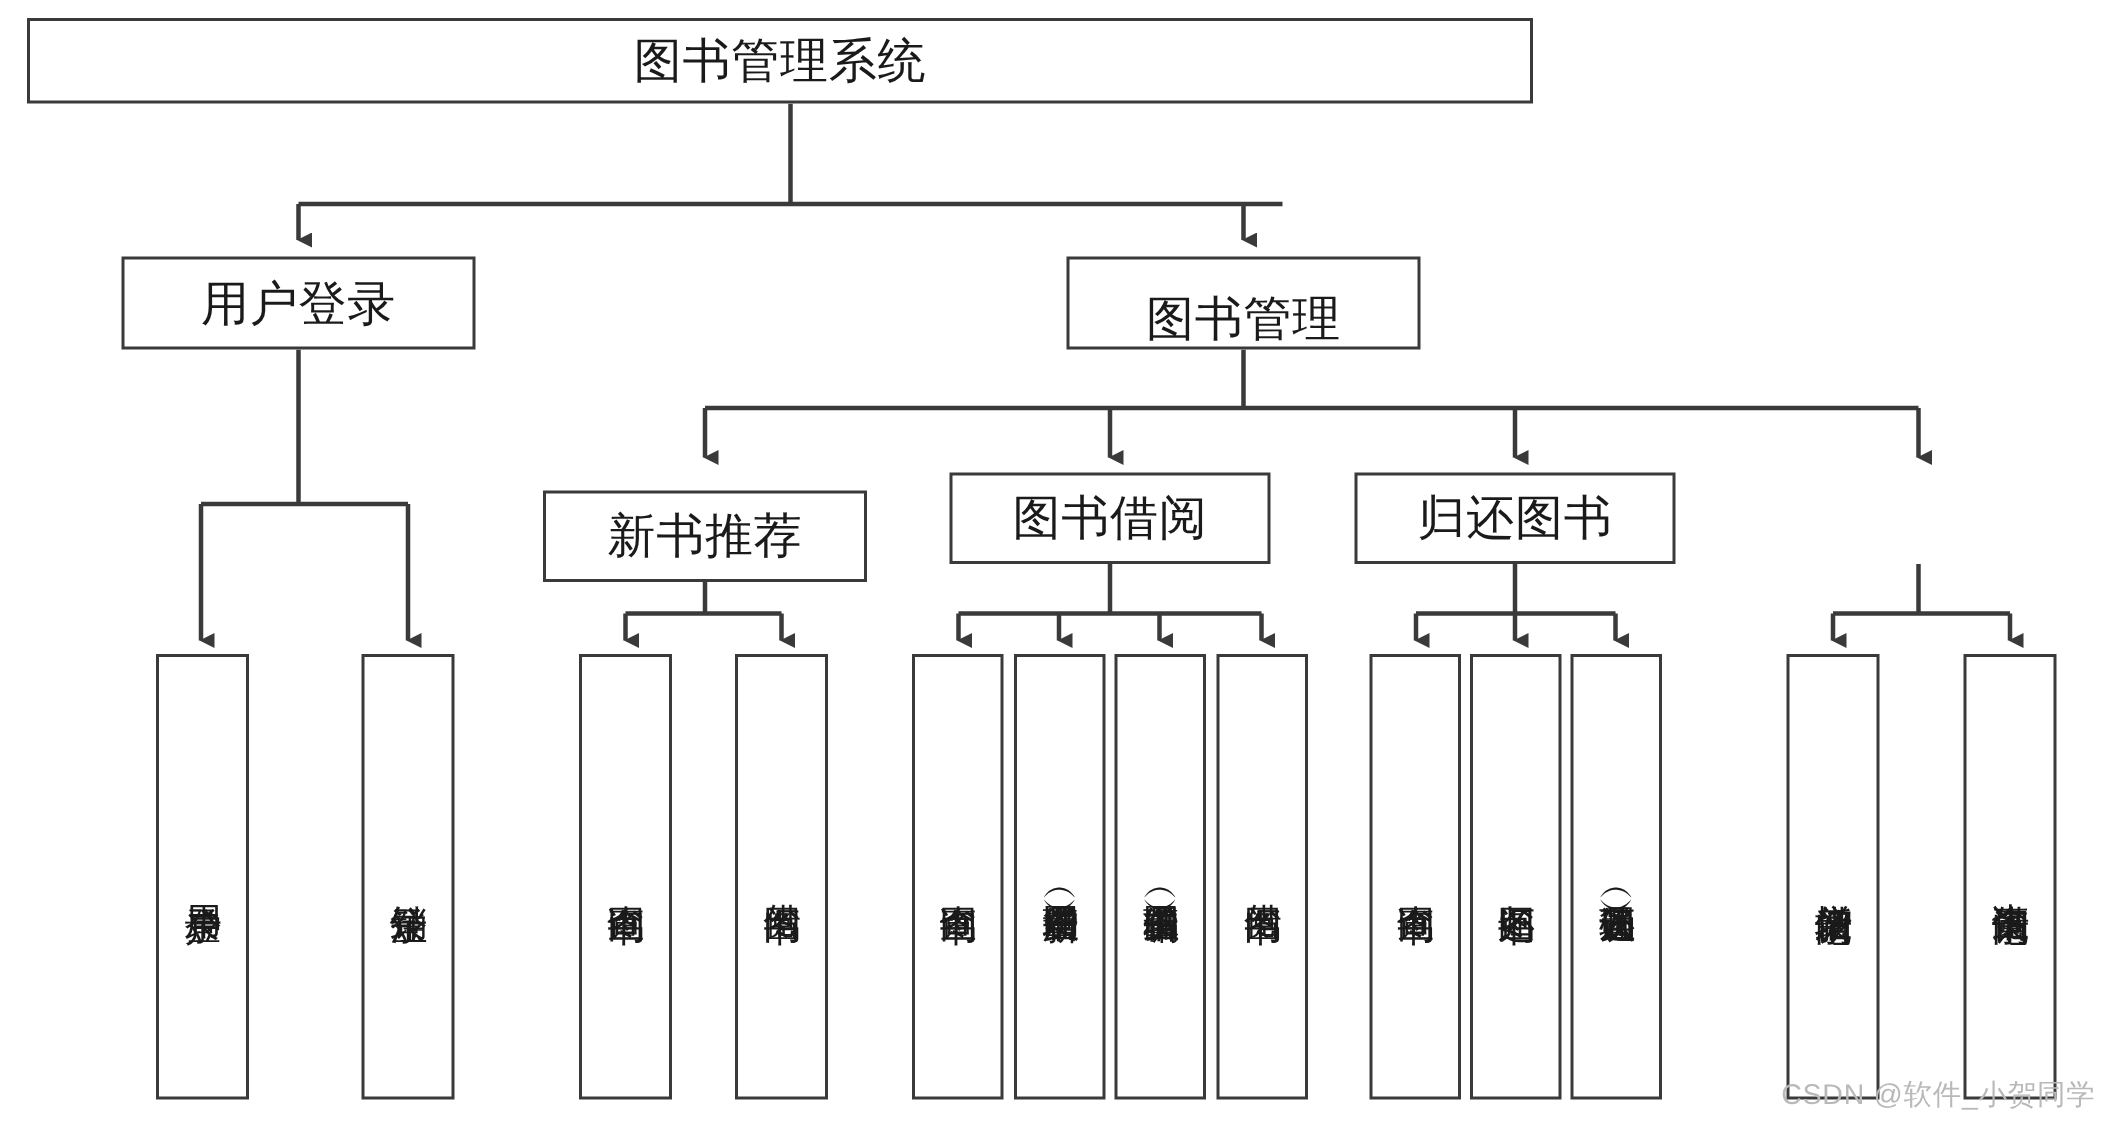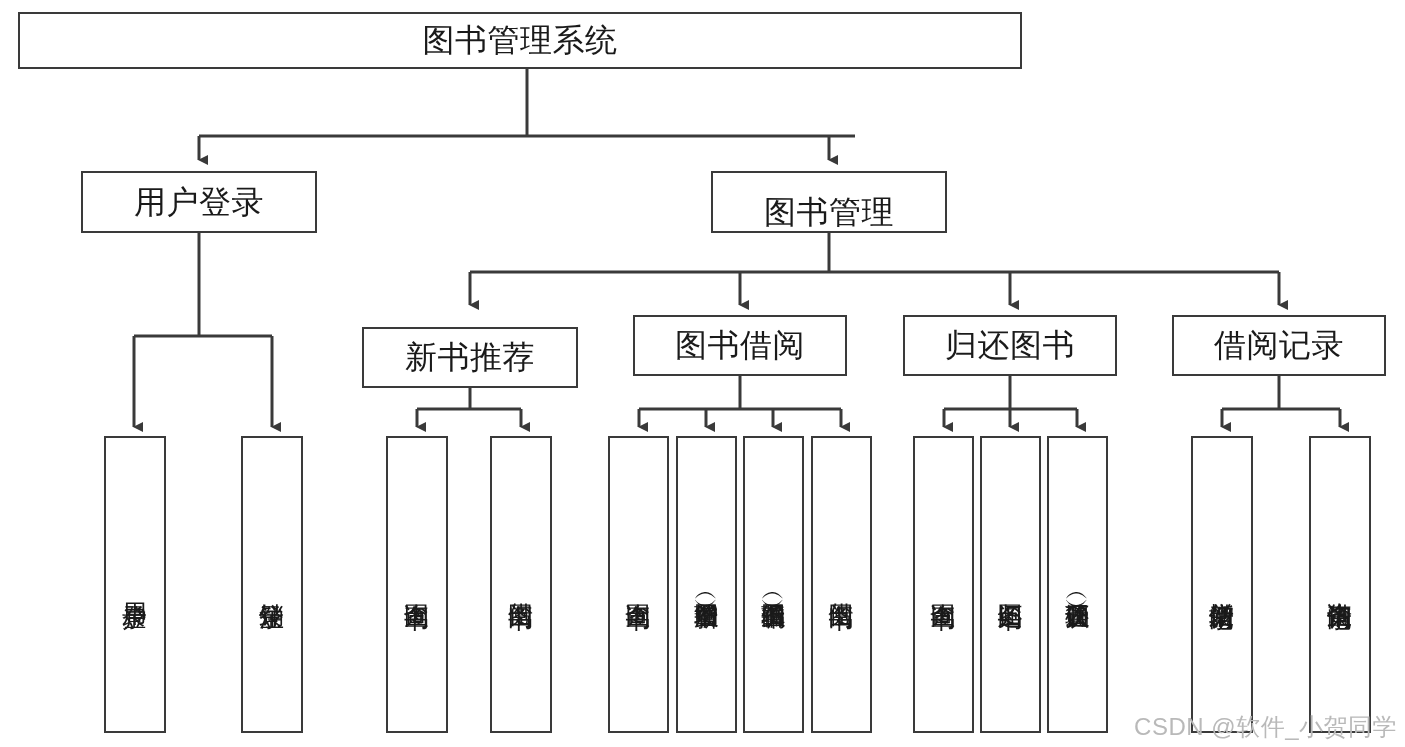--- a/index.html
+++ b/index.html
@@ -56,21 +56,21 @@
   }
   .leaf.tight .vlabel {
     font-size: 24px;
     line-height: 1.06;
     letter-spacing: 0px;
   }
   #watermark {
     position: absolute;
     right: 8px;
     bottom: 4px;
-    font-size: 24px;
+    font-size: 19px;
     color: #b9b9b9;
     white-space: nowrap;
     letter-spacing: 0.5px;
   }
 </style>
 </head>
 <body>
 
 <div id="canvas">
 
@@ -141,23 +141,20 @@
   </div>
 
   <div class="node" style="left:633px; top:315px; width:214px; height:61px;">
     <span class="label">图书借阅</span>
   </div>
 
   <div class="node" style="left:903px; top:315px; width:214px; height:61px;">
     <span class="label">归还图书</span>
   </div>
 
-  <div class="node" style="left:1172px; top:315px; width:214px; height:61px;">
-    <span class="label">借阅记录</span>
-  </div>
 
   <div class="node leaf" style="left:104px; top:436px; width:62px; height:297px;">
     <span class="vlabel">用户登录</span>
   </div>
 
   <div class="node leaf" style="left:241px; top:436px; width:62px; height:297px;">
     <span class="vlabel">注销登录</span>
   </div>
 
   <div class="node leaf" style="left:386px; top:436px; width:62px; height:297px;">

